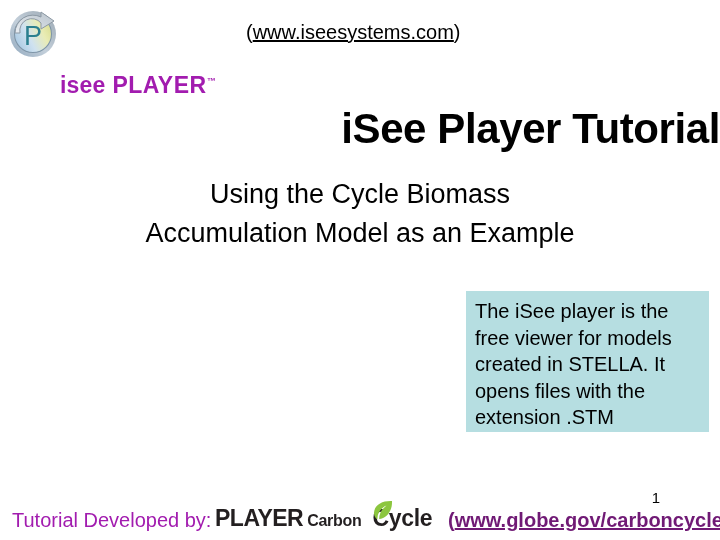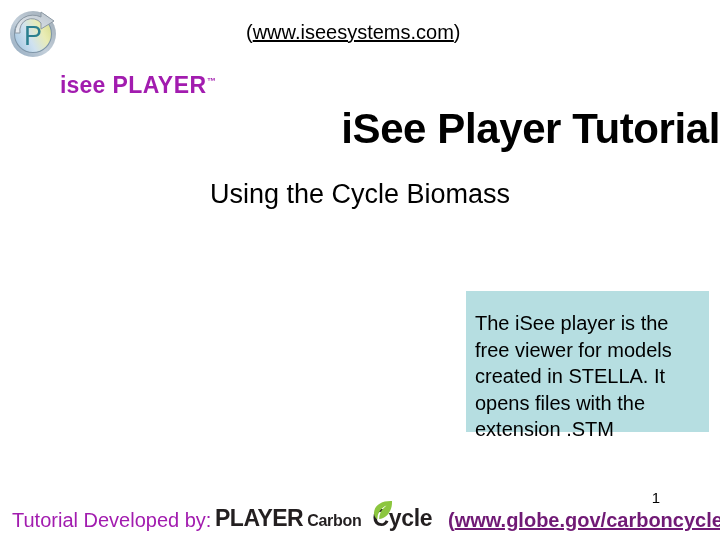--- a/index.html
+++ b/index.html
@@ -98,21 +98,20 @@
     background: #b6dee1;
   }
   #callout-text {
     position: absolute;
     left: 9px;
     top: 7px;
     width: 226px;
     font-size: 20px;
     line-height: 26.5px;
     color: #000;
-    margin-top: 12px;
   }
 
   
   #footer-credit {
     position: absolute;
     left: 12px;
     top: 509px;
     font-size: 20px;
     white-space: nowrap;
     color: #a21caf;
@@ -207,20 +206,21 @@
 
   <div id="isee-wordmark"><span class="lower">isee</span><span class="upper">&nbsp;</span><span class="upper">PLAYER</span><span class="tm">™</span></div>
 
   <div id="isee-url"><span>(</span><span class="u">www.iseesystems.com</span><span>)</span></div>
 </div>
 
 <div id="page-title">iSee Player Tutorial</div>
 
 <div id="page-subtitle">
   <div>Using the Cycle Biomass</div>
+  <div>Accumulation Model as an Example</div>
 </div>
 
 <div id="callout-box">
   <div id="callout-text">The iSee player is the free viewer for models created in STELLA. It opens files with the extension .STM</div>
 </div>
 
 <div id="footer-credit">Tutorial Developed by:</div>
 
 <div id="globe-logo"><span class="globe-word">PLAYER</span><span class="carbon-word">Carbon</span><span class="cycle-word">Cycle</span>
   <span id="globe-leaf">

